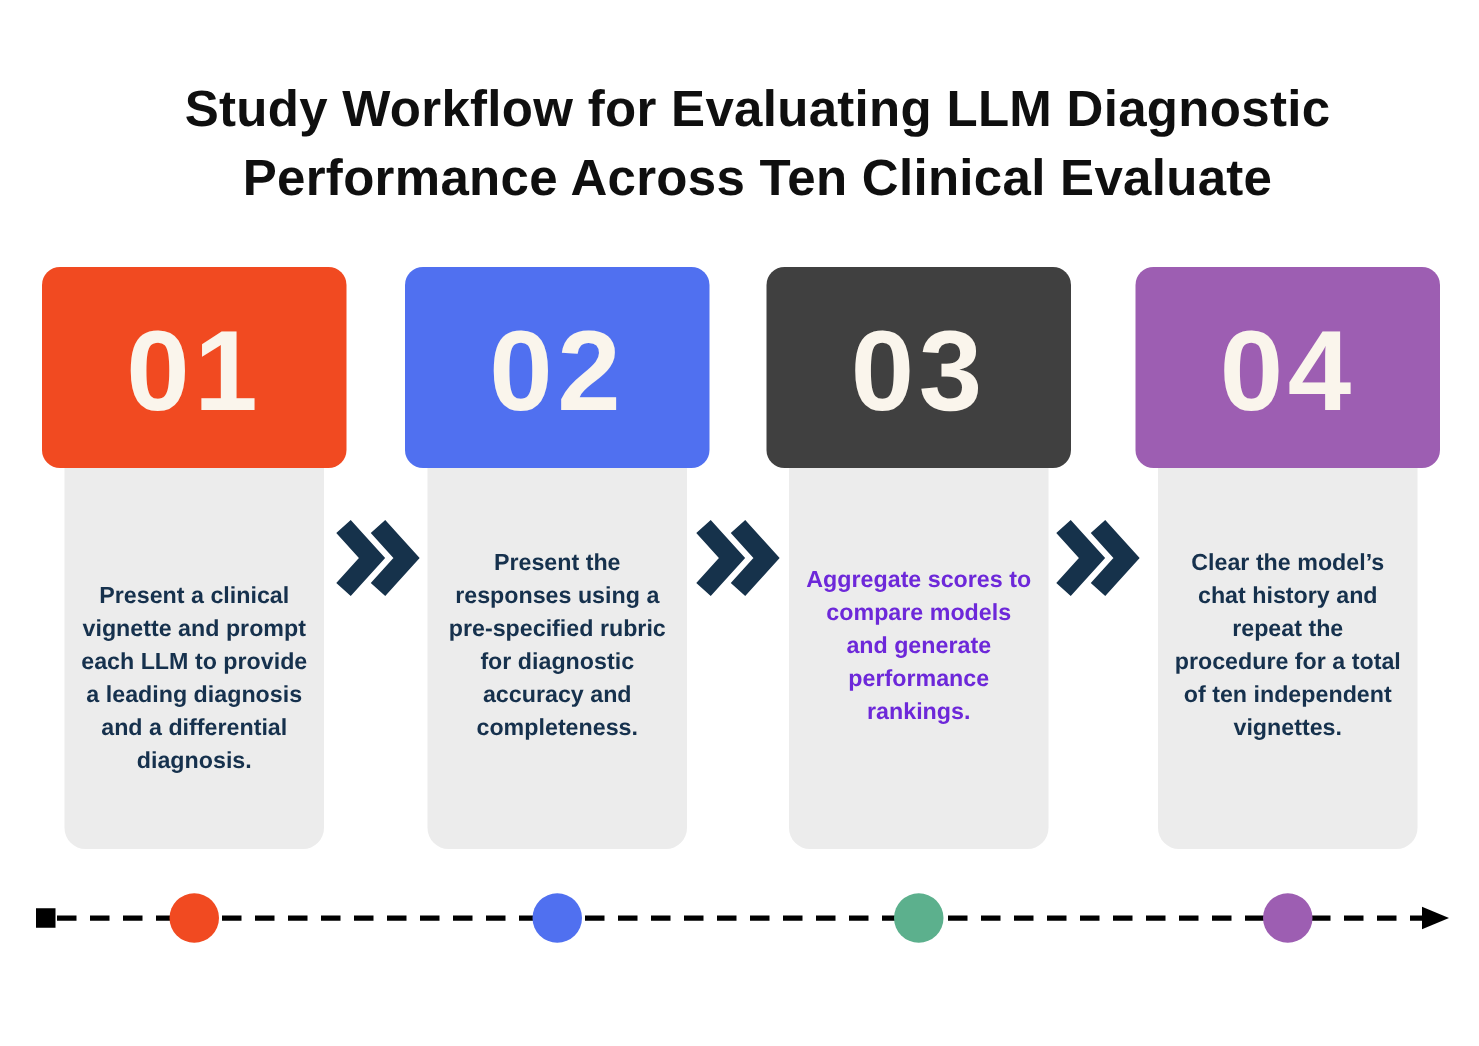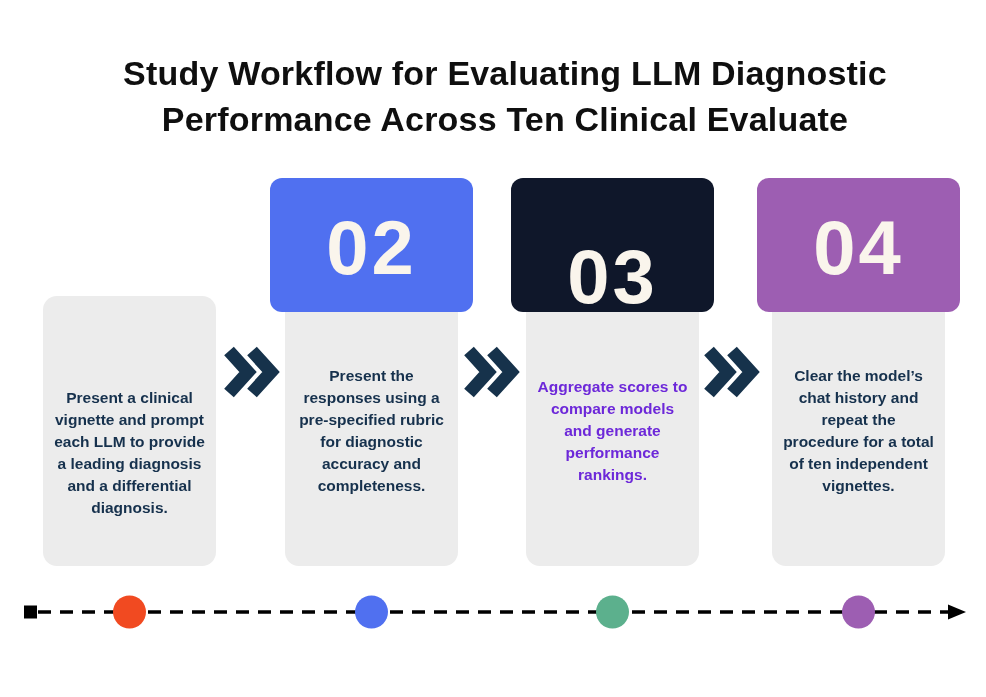--- a/index.html
+++ b/index.html
@@ -39,36 +39,39 @@
 
   <div class="title" style="color: rgb(15, 15, 15);">
     <div>Study Workflow for Evaluating LLM Diagnostic</div>
     <div>Performance Across Ten Clinical Evaluate</div>
   </div>
 
   <div class="step" style="left:28px">
     <div class="desc-card" style="background-color: rgb(236, 236, 236);">
       <p class="desc" style="color: rgb(22, 49, 77); margin-top: 44px;">Present a clinical vignette and prompt each LLM to provide a leading diagnosis and a differential diagnosis.</p>
     </div>
+    <div class="num-card" style="background-color: rgb(241, 74, 33);">
+      <span class="num" style="color: rgb(250, 245, 236);">01</span>
+    </div>
   </div>
 
   <div class="step" style="left:270px">
     <div class="desc-card" style="background-color: rgb(236, 236, 236);">
       <p class="desc" style="color: rgb(22, 49, 77);">Present the responses using a pre-specified rubric for diagnostic accuracy and completeness.</p>
     </div>
     <div class="num-card" style="background-color: rgb(80, 112, 240);">
       <span class="num" style="color: rgb(250, 245, 236);">02</span>
     </div>
   </div>
 
   <div class="step" style="left:511px">
     <div class="desc-card" style="background-color: rgb(236, 236, 236);">
       <p class="desc" style="color: #6d28d9;">Aggregate scores to compare models and generate performance rankings.</p>
     </div>
-    <div class="num-card" style="background-color: #0f172a; align-items: flex-end;">
+    <div class="num-card" style="background-color: #404040;">
       <span class="num" style="color: rgb(250, 245, 236);">03</span>
     </div>
   </div>
 
   <div class="step" style="left:757px">
     <div class="desc-card" style="background-color: rgb(236, 236, 236); align-items: center;">
       <p class="desc" style="color: rgb(22, 49, 77);">Clear the model’s chat history and repeat the procedure for a total of ten independent vignettes.</p>
     </div>
     <div class="num-card" style="background-color: rgb(157, 94, 178);">
       <span class="num" style="color: rgb(250, 245, 236);">04</span>

